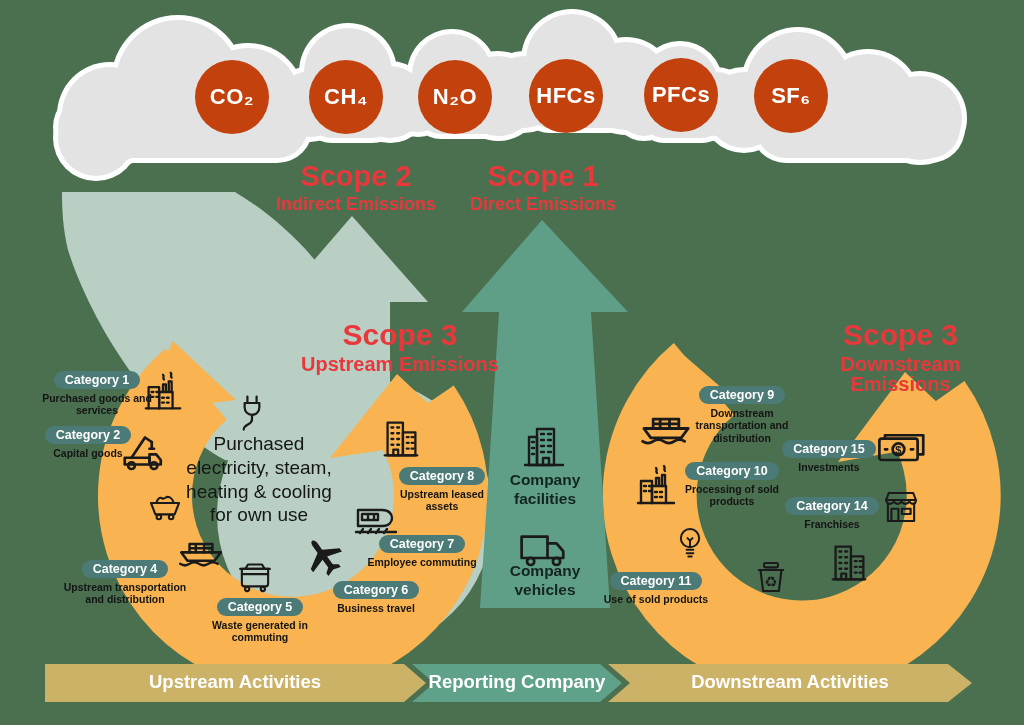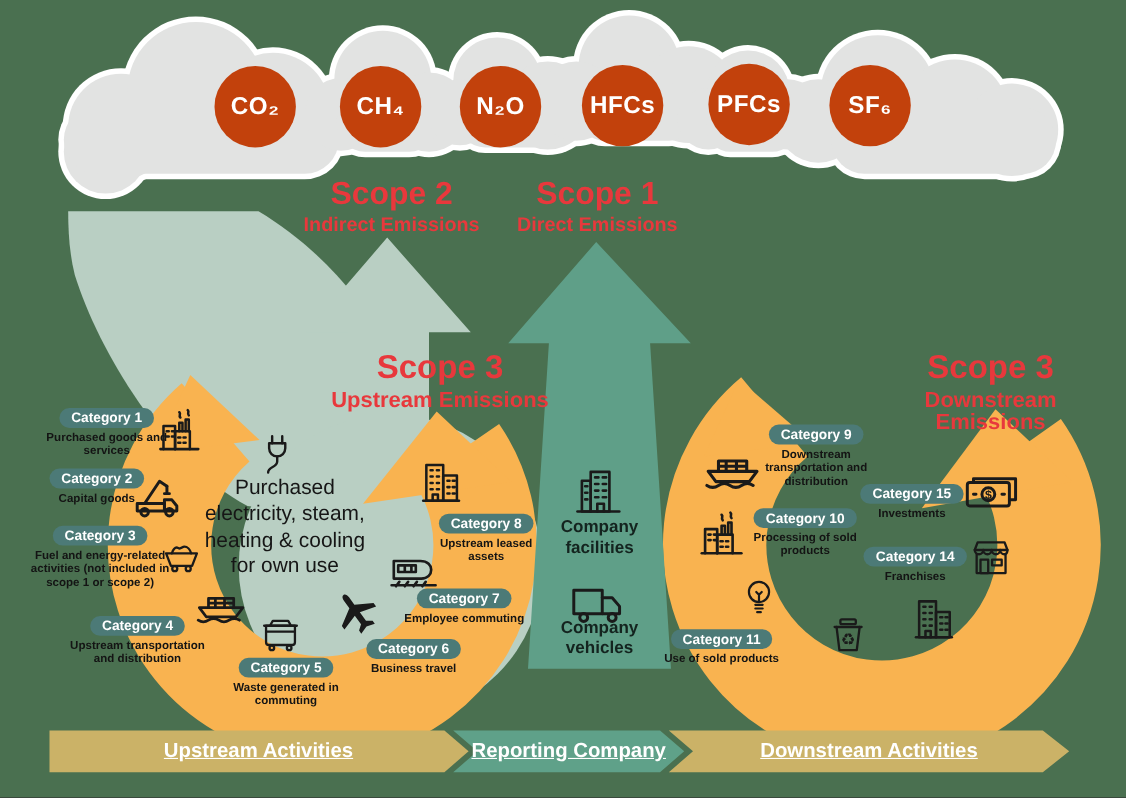--- a/index.html
+++ b/index.html
@@ -62,21 +62,21 @@
   
   #energyNote{position:absolute;left:183px;top:432px;width:152px;text-align:center;
               font-weight:normal;font-size:19px;line-height:1.25;color:#161616;}
 
   
   .companyLbl{position:absolute;width:110px;text-align:center;font-weight:bold;font-size:15.5px;
               line-height:1.2;color:#14241f;}
   #facLbl{left:490px;top:471px;} #vehLbl{left:490px;top:562px;}
 
   
-  .band{position:absolute;top:671px;text-align:center;color:#fff;font-weight:bold;font-size:18.5px;text-decoration:underline;}
+  .band{position:absolute;top:671px;text-align:center;color:#fff;font-weight:bold;font-size:18.5px;}
   #bUp{left:45px;width:380px;} #bRep{left:412px;width:210px;} #bDown{left:608px;width:364px;}
 </style>
 </head>
 <body>
 
 <div class="stage">
 
   <svg class="bg" viewBox="0 0 1024 725">
     <defs>
       <symbol id="i-factory" viewBox="0 0 48 48">
@@ -308,24 +308,20 @@
     </svg>
 
   <div class="cat" id="c2">
     <span class="pill">Category 2</span>
     <div class="desc">Capital goods</div>
   </div>
   <svg class="icn" id="ic2">
       <use href="#i-crane"></use>
     </svg>
 
-  <div class="cat" id="c3">
-    <span class="pill">Category 3</span>
-    <div class="desc">Fuel and energy-related activities (not included in scope 1 or scope 2)</div>
-  </div>
   <svg class="icn" id="ic3">
       <use href="#i-cart"></use>
     </svg>
 
   <div class="cat" id="c4">
     <span class="pill">Category 4</span>
     <div class="desc">Upstream transportation and distribution</div>
   </div>
   <svg class="icn" id="ic4">
       <use href="#i-ship"></use>

